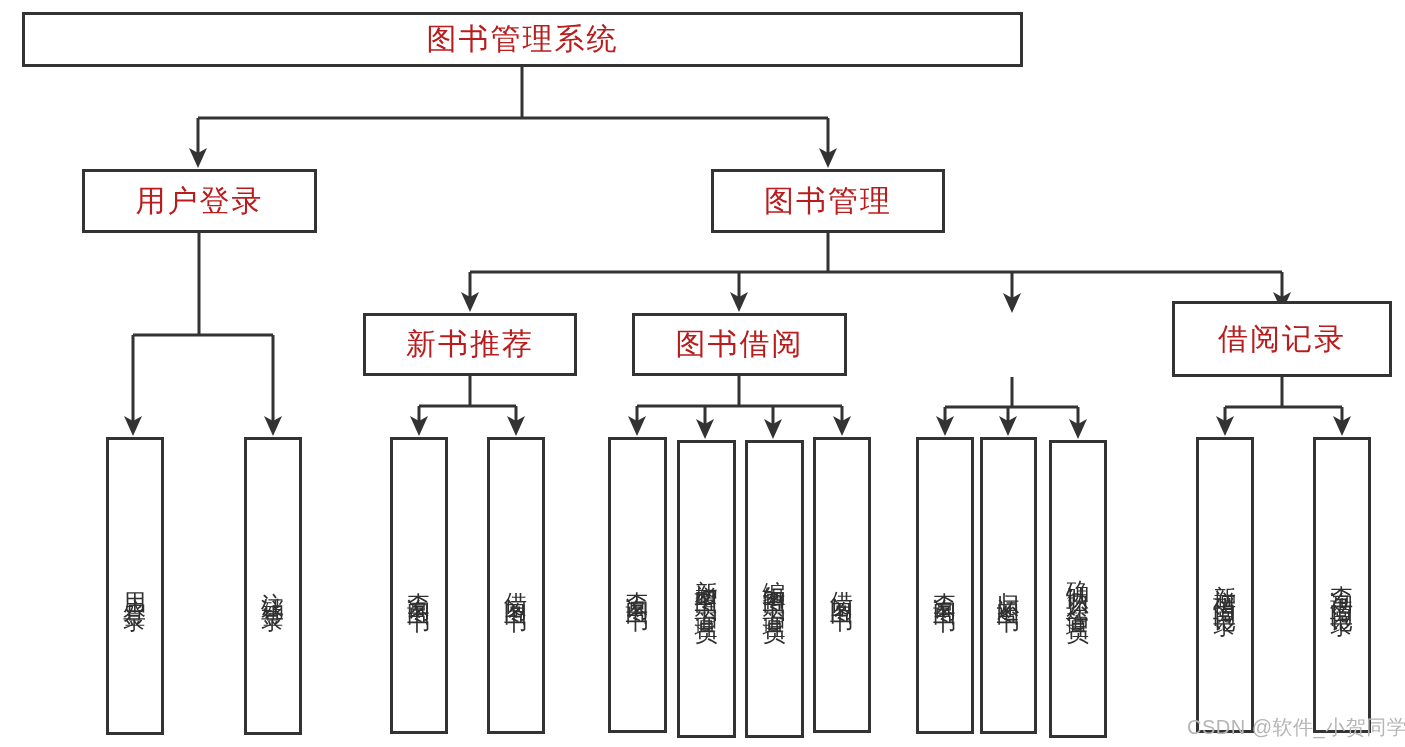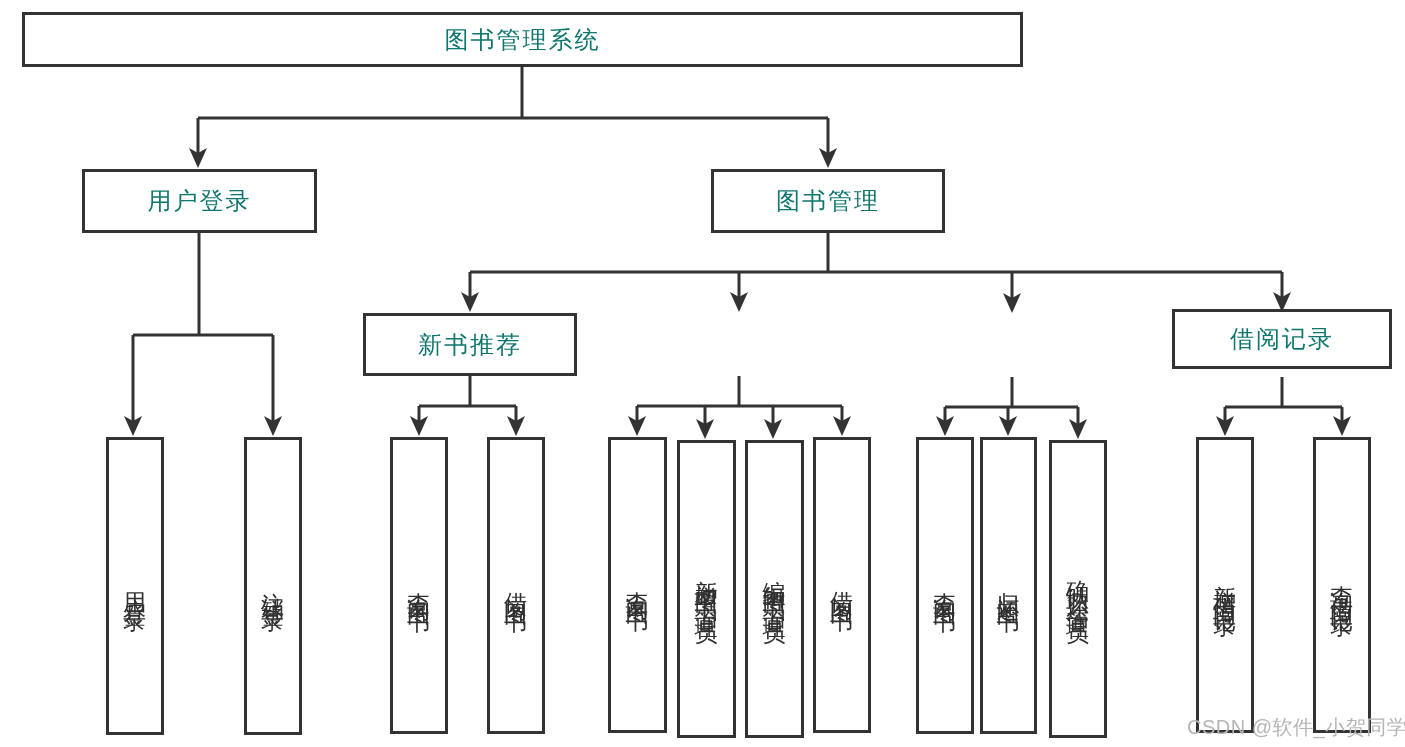--- a/index.html
+++ b/index.html
@@ -16,24 +16,24 @@
     position:absolute;
     box-sizing:border-box;
     background:#ffffff;
     border:3px solid #333333;
     display:flex;
     align-items:center;
     justify-content:center;
     text-align:center;
   }
   .node.h .lbl{
-    font-size:24px;
+    font-size:30px;
     letter-spacing:2px;
     white-space:nowrap;
-    color:#0f766e;
+    color:#b91c1c;
   }
   .node.v .lbl{
     writing-mode:vertical-rl;
     text-orientation:mixed;
     font-size:23px;
     letter-spacing:6px;
     line-height:1.05;
     color:#2f2f2f;
   }
   .watermark{
@@ -98,21 +98,24 @@
   <div class="node h" style="left:82px;top:169px;width:235px;height:64px">
     <span class="lbl">用户登录</span>
   </div>
   <div class="node h" style="left:363px;top:313px;width:214px;height:63px">
     <span class="lbl">新书推荐</span>
   </div>
 
   <div class="node h" style="left:711px;top:169px;width:234px;height:64px">
     <span class="lbl">图书管理</span>
   </div>
-  <div class="node h" style="left:1172px;top:309px;width:220px;height:60px">
+  <div class="node h" style="left:632px;top:313px;width:215px;height:63px">
+    <span class="lbl">图书借阅</span>
+  </div>
+  <div class="node h" style="left:1172px;top:301px;width:220px;height:76px">
     <span class="lbl">借阅记录</span>
   </div>
 
   <div class="node v" style="left:106px;top:437px;width:58px;height:298px">
     <span class="lbl">用户登录</span>
   </div>
   <div class="node v" style="left:244px;top:437px;width:58px;height:298px">
     <span class="lbl">注销登录</span>
   </div>
 

